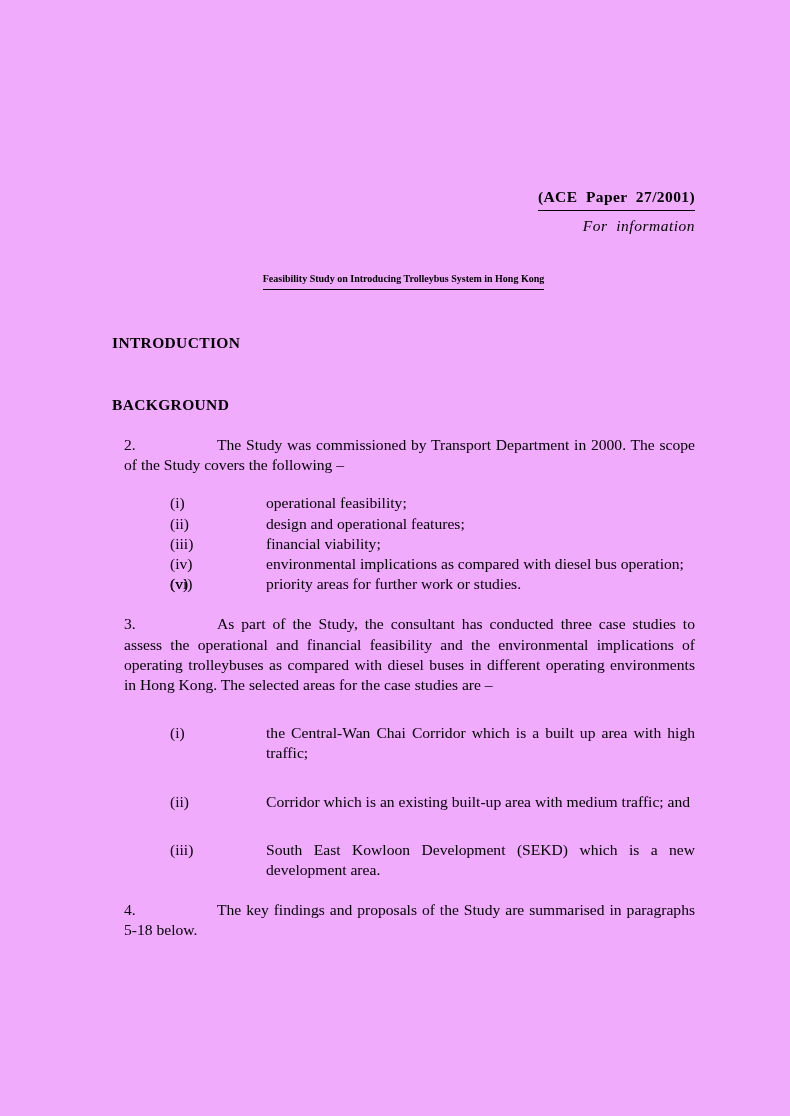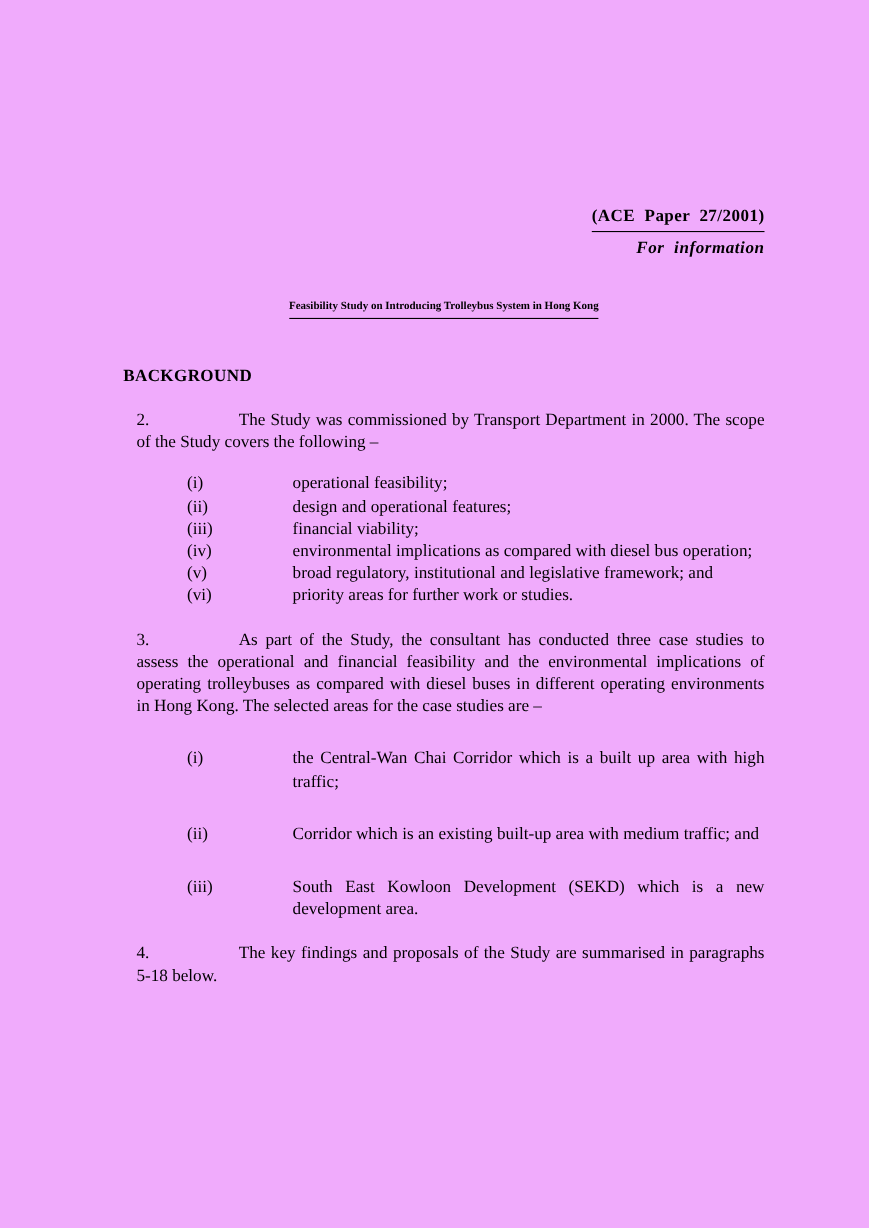--- a/index.html
+++ b/index.html
@@ -37,21 +37,21 @@
     font-size: 15.5px;
     font-weight: bold;
     letter-spacing: 0.4px;
     display: inline-block;
     border-bottom: 1.6px solid #000;
     padding-bottom: 0px;
     white-space: pre;
   }
   .doc-subtitle {
     font-size: 15.5px;
-    font-weight: bold;
+    font-weight: normal;
     font-style: italic;
     letter-spacing: 0.5px;
     white-space: pre;
     margin-top: 2px;
   }
 
   
   .doc-title-wrap {
     margin-top: 29px;
     text-align: center;
@@ -133,20 +133,21 @@
       <div>
         <span class="doc-ref">(ACE  Paper  27/2001)</span>
       </div>
       <div class="doc-subtitle">For  information</div>
     </div>
 
     <div class="doc-title-wrap">
       <span class="doc-title">Feasibility Study on Introducing Trolleybus System in Hong Kong</span>
     </div>
 
+    <div class="section-heading intro">INTRODUCTION</div>
 
 
     <div class="section-heading background">BACKGROUND</div>
 
     <p class="para numbered"><span class="pnum">2.</span><span>The Study was commissioned by Transport Department in 2000. The scope of the Study covers the following –</span></p>
 
     <ul class="rlist tight">
       <li>
         <span class="rnum">(i)</span>
         <span class="litext">operational feasibility;</span>
@@ -158,21 +159,20 @@
       <li>
         <span class="rnum">(iii)</span>
         <span class="litext">financial viability;</span>
       </li>
       <li>
         <span class="rnum">(iv)</span>
         <span class="litext">environmental implications as compared with diesel bus operation;</span>
       </li>
       <li>
         <span class="rnum">(v)</span>
-        <span class="litext">broad regulatory, institutional and legislative framework; and</span>
       </li>
       <li>
         <span class="rnum">(vi)</span>
         <span class="litext">priority areas for further work or studies.</span>
       </li>
     </ul>
 
     <p class="para numbered"><span class="pnum">3.</span><span>As part of the Study, the consultant has conducted three case studies to assess the operational and financial feasibility and the environmental implications of operating trolleybuses as compared with diesel buses in different operating environments in Hong Kong.    The selected areas for the case studies are –</span></p>
 
     <ul class="rlist loose">

